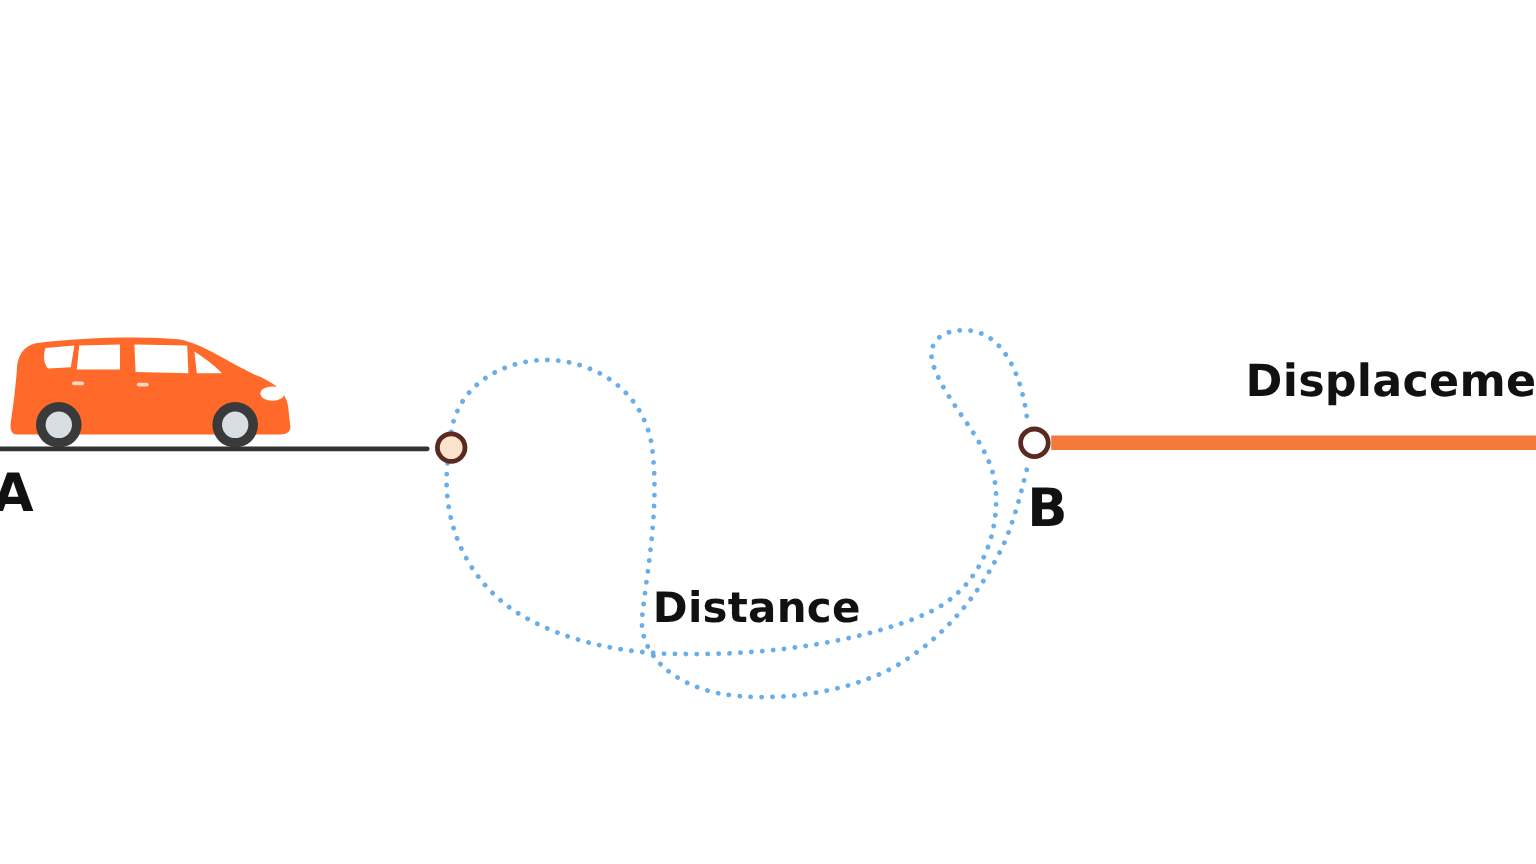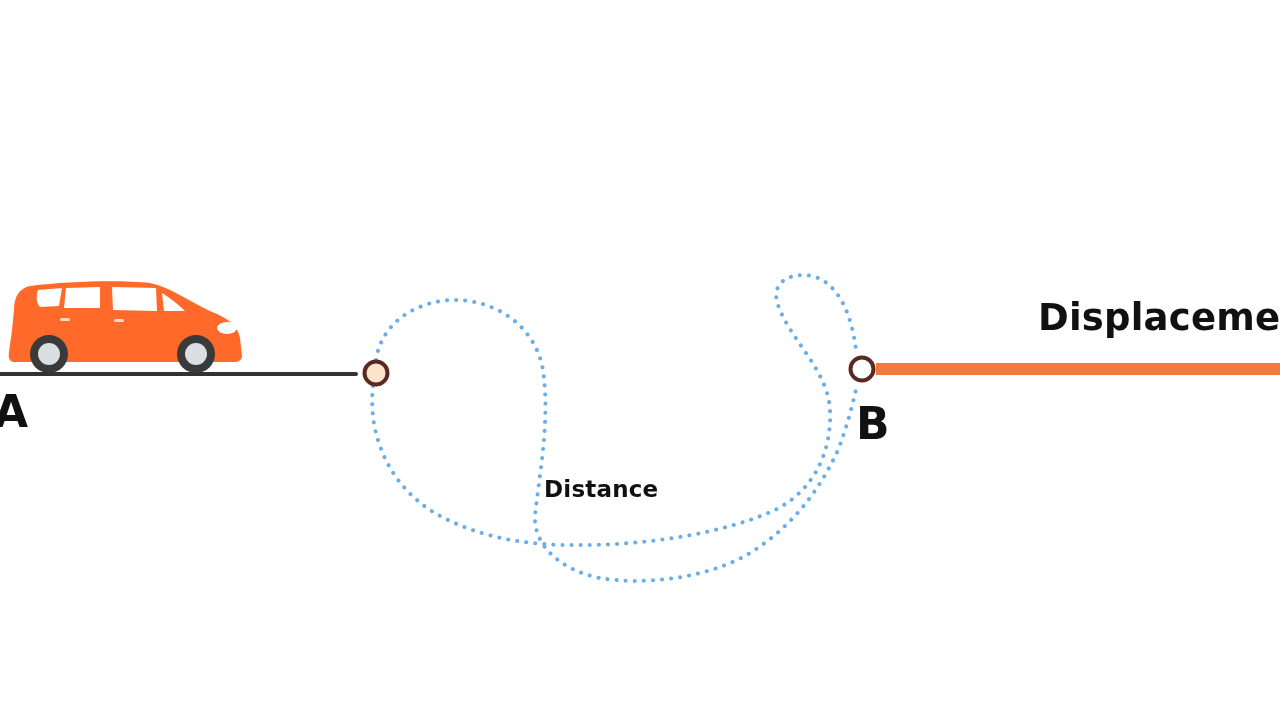--- a/index.html
+++ b/index.html
@@ -8,21 +8,21 @@
     background: #ffffff; position: relative;
     font-family: "DejaVu Sans", sans-serif;
   }
   .stage { position: absolute; left: 0; top: 0; width: 1280px; height: 720px; }
   .label {
     position: absolute; font-weight: bold; color: #111111;
     font-family: "DejaVu Sans", sans-serif; white-space: nowrap;
   }
   .label-a { left: -6px; top: 386px; font-size: 44px; }
   .label-b { left: 856px; top: 398px; font-size: 44px; }
-  .label-distance { left: 544px; top: 476px; font-size: 23px; letter-spacing: 0.2px; }
+  .label-distance { left: 544px; top: 487px; font-size: 35px; letter-spacing: 0.2px; }
   .label-displacement { left: 1038px; top: 296px; font-size: 37px; letter-spacing: 0.2px; }
 </style>
 </head>
 <body>
 
 <div class="stage">
   <svg width="1280" height="720" viewBox="0 0 1280 720">
 
     <line x1="0" y1="374" x2="356" y2="374" stroke="#333333" stroke-width="4" stroke-linecap="round"></line>
 

